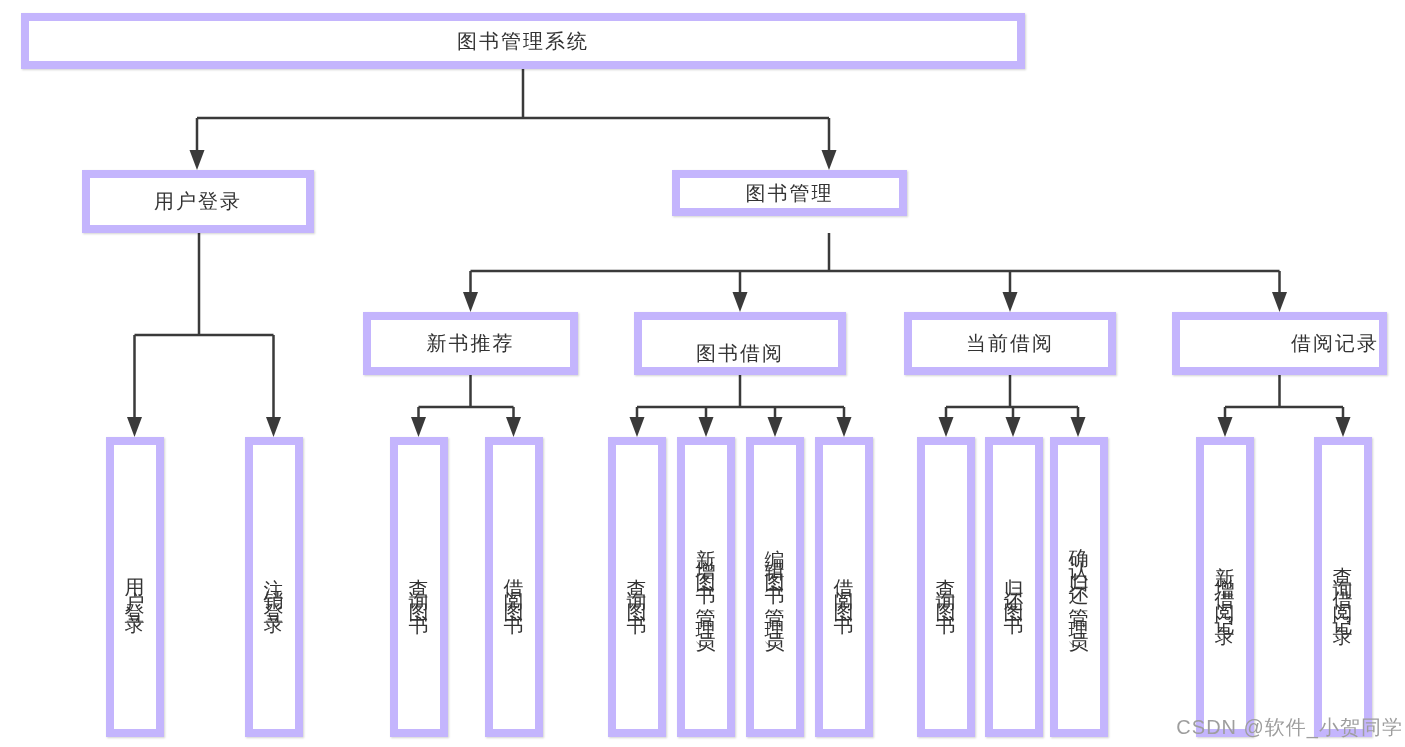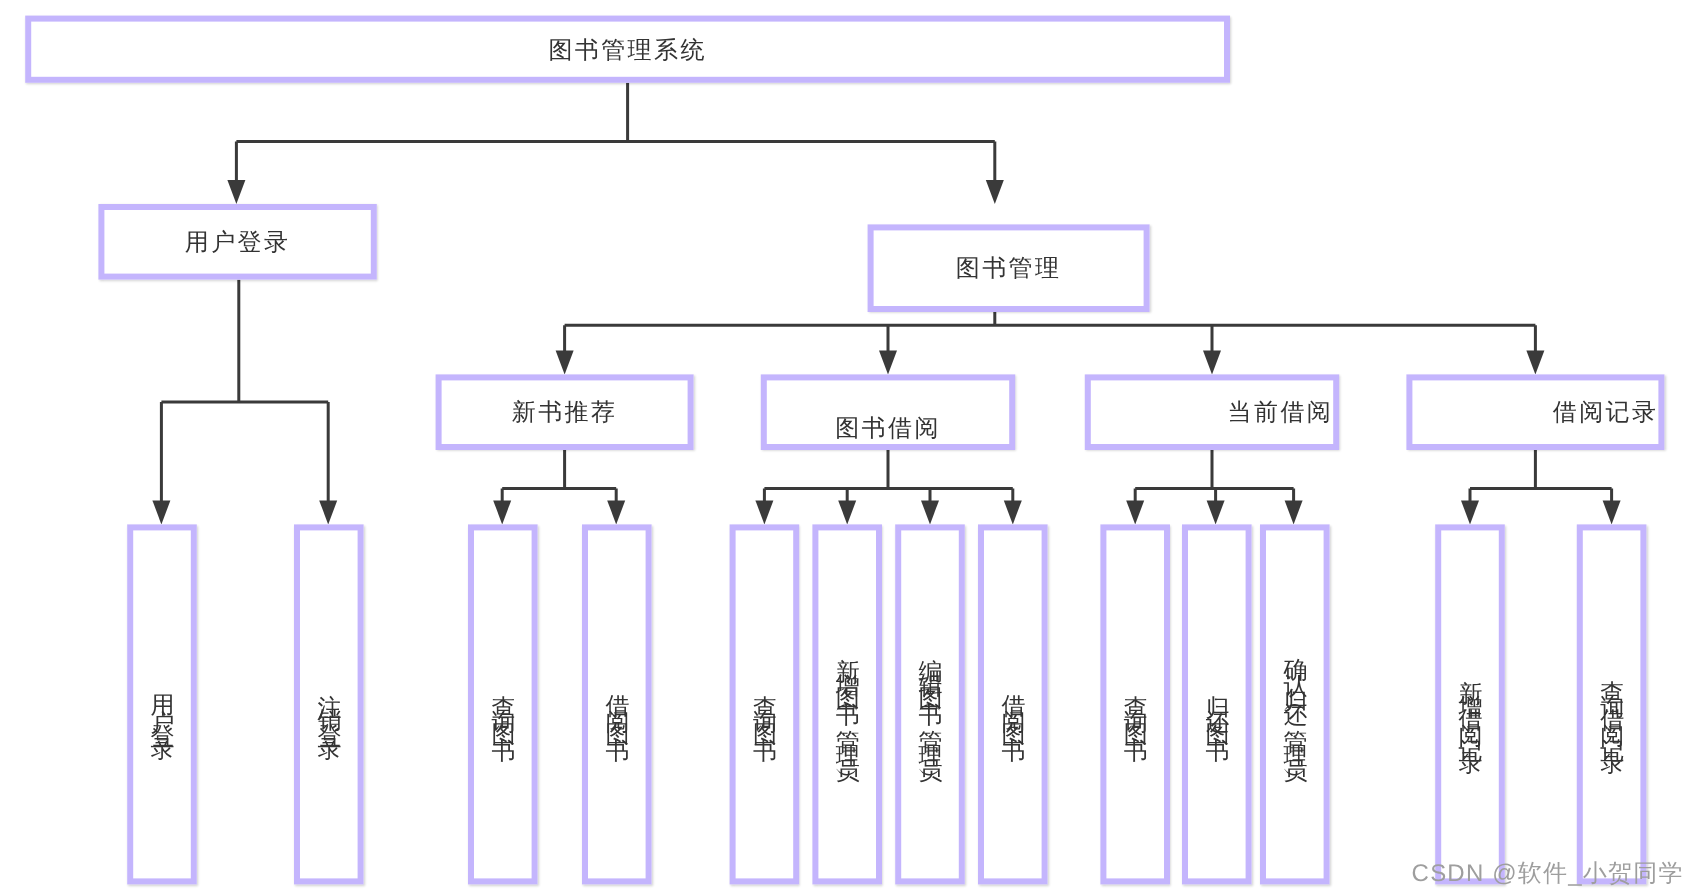--- a/index.html
+++ b/index.html
@@ -12,21 +12,21 @@
     overflow: hidden;
   }
   svg.connectors {
     position: absolute;
     left: 0; top: 0;
     z-index: 1;
   }
   .box {
     position: absolute;
     box-sizing: border-box;
-    border: 5px solid #c4b5fd;
+    border: 8px solid #c4b5fd;
     background: #ffffff;
     display: flex;
     align-items: center;
     justify-content: center;
     color: #333333;
     z-index: 2;
     box-shadow: 1px 1px 2px rgba(0,0,0,0.18);
   }
   .h-label {
     font-size: 20px;
@@ -94,31 +94,31 @@
     </g>
   </svg>
 
   <div class="box" style="left:21px; top:13px; width:1004px; height:56px;">
     <span class="h-label">图书管理系统</span>
   </div>
 
   <div class="box" style="left:82px; top:170px; width:232px; height:63px;">
     <span class="h-label">用户登录</span>
   </div>
-  <div class="box" style="left:723px; top:170px; width:235px; height:73px;margin-top:17px;">
+  <div class="box" style="left:672px; top:170px; width:235px; height:46px;">
     <span class="h-label">图书管理</span>
   </div>
 
   <div class="box" style="left:363px; top:312px; width:215px; height:63px;justify-content:center;">
     <span class="h-label">新书推荐</span>
   </div>
   <div class="box" style="left:634px; top:312px; width:212px; height:63px;align-items:flex-end;">
     <span class="h-label">图书借阅</span>
   </div>
-  <div class="box" style="left:904px; top:312px; width:212px; height:63px;justify-content:flex-end;">
+  <div class="box" style="left:904px; top:312px; width:212px; height:63px;">
     <span class="h-label">当前借阅</span>
   </div>
   <div class="box" style="left:1172px; top:312px; width:215px; height:63px;justify-content:flex-end;">
     <span class="h-label">借阅记录</span>
   </div>
 
   <div class="box leaf" style="left:106px;">
     <span class="v-text">用户登录</span>
   </div>
   <div class="box leaf" style="left:245px;">

